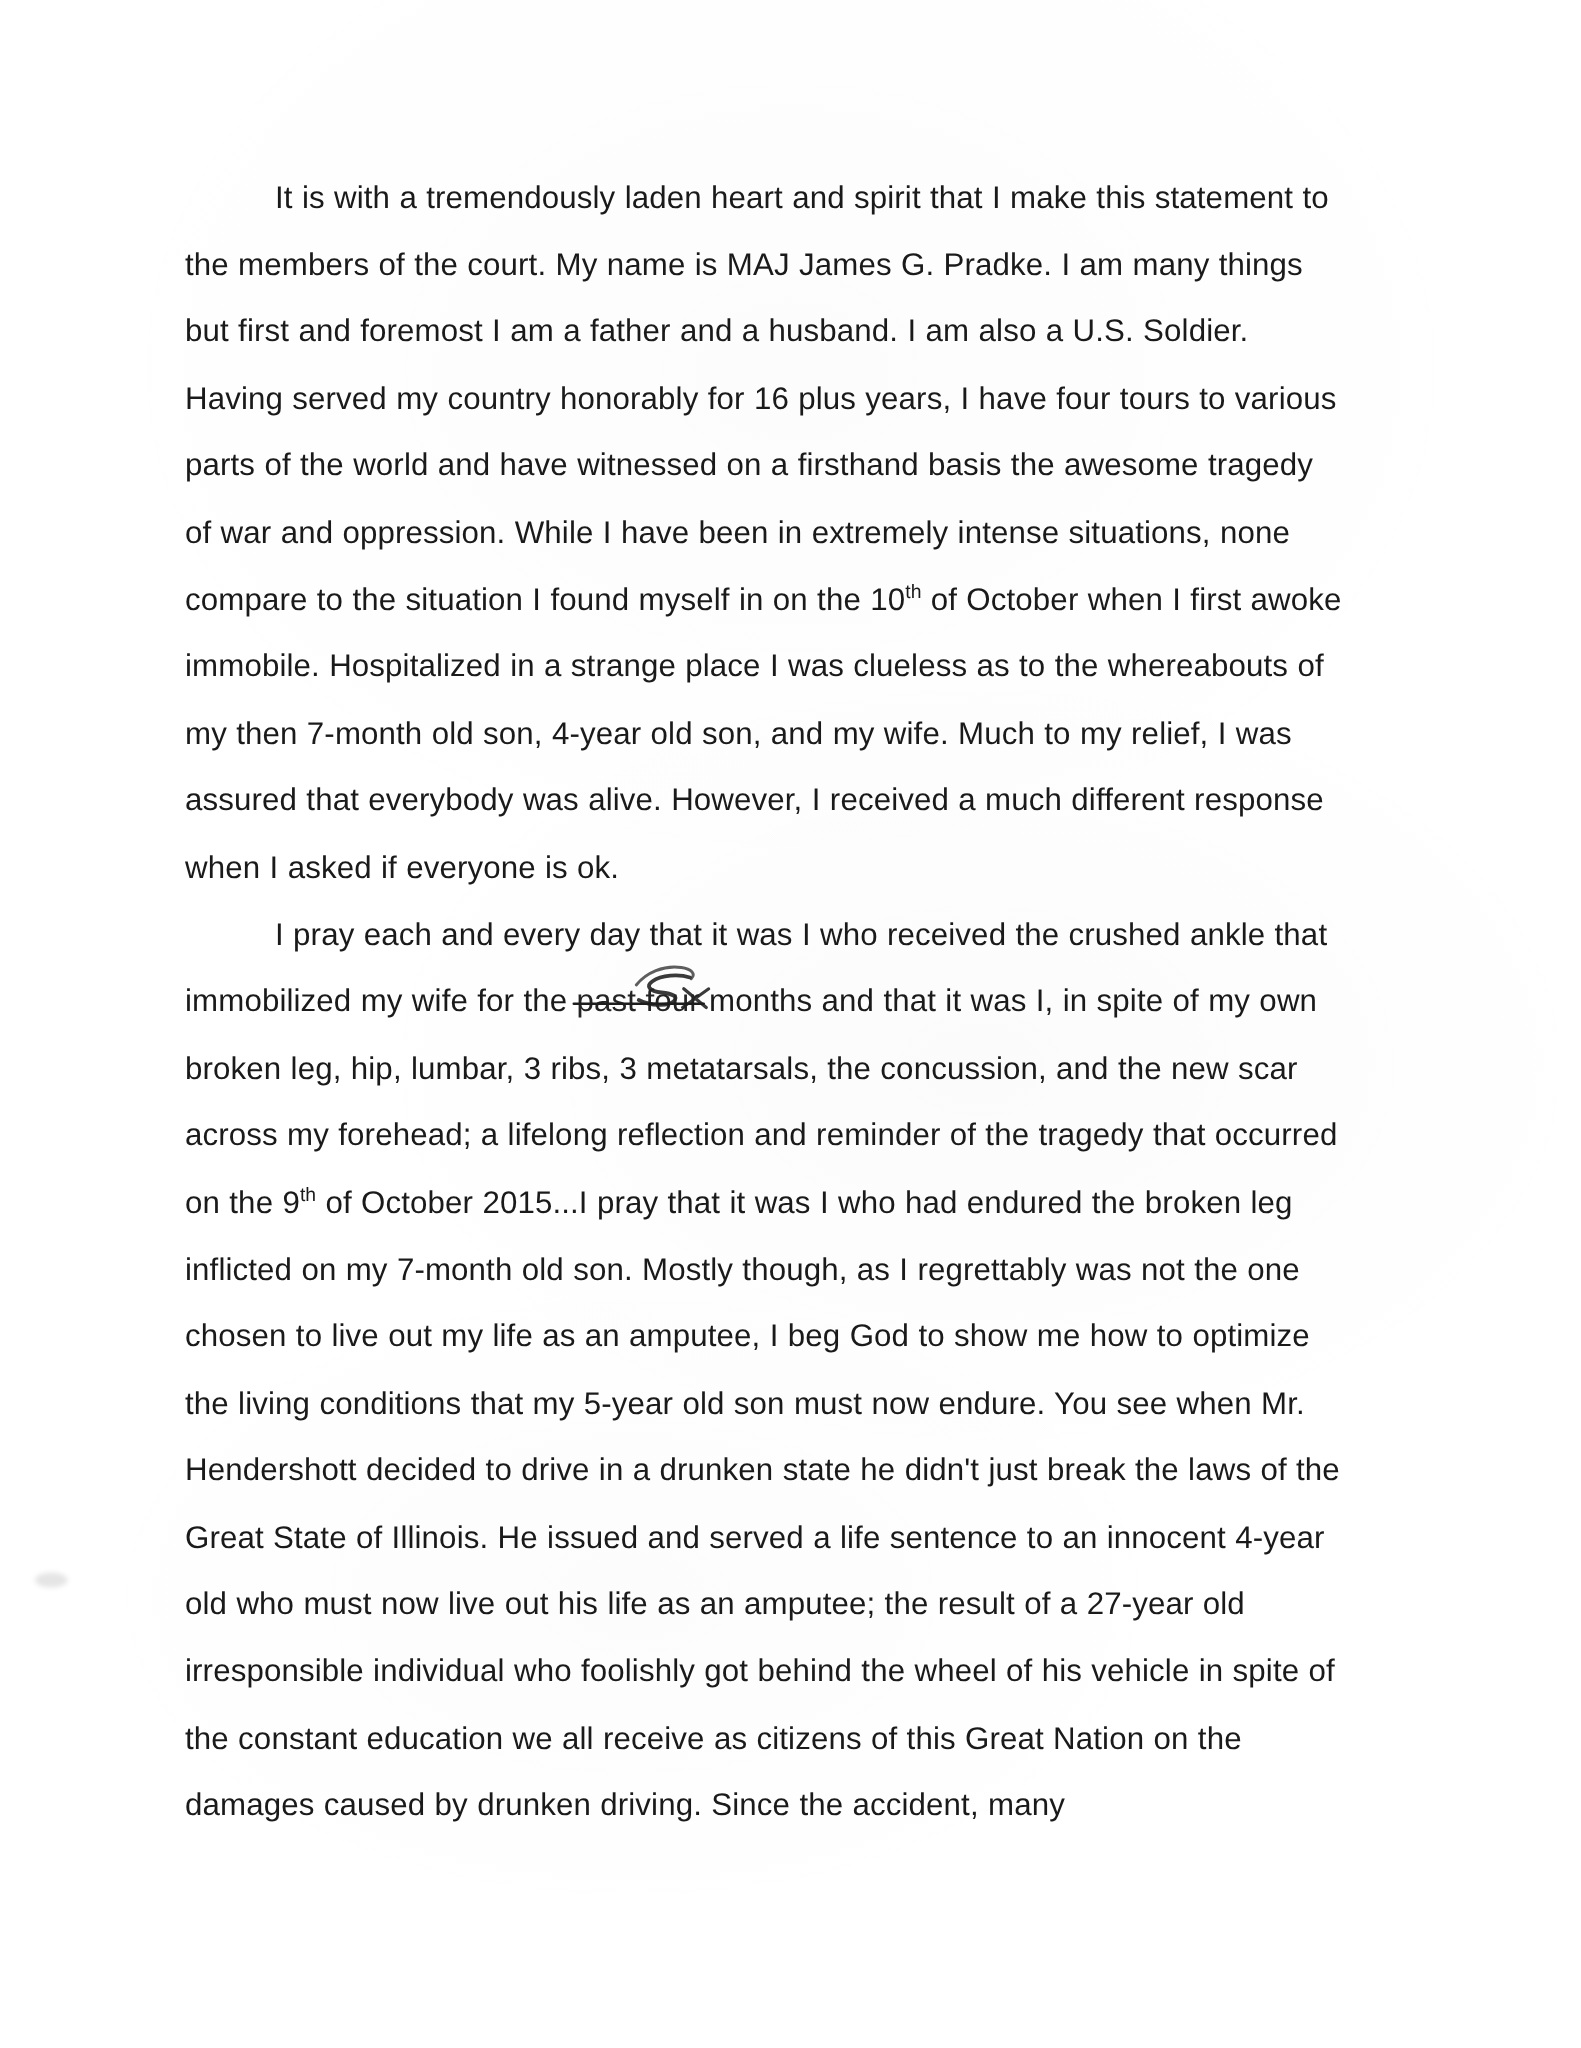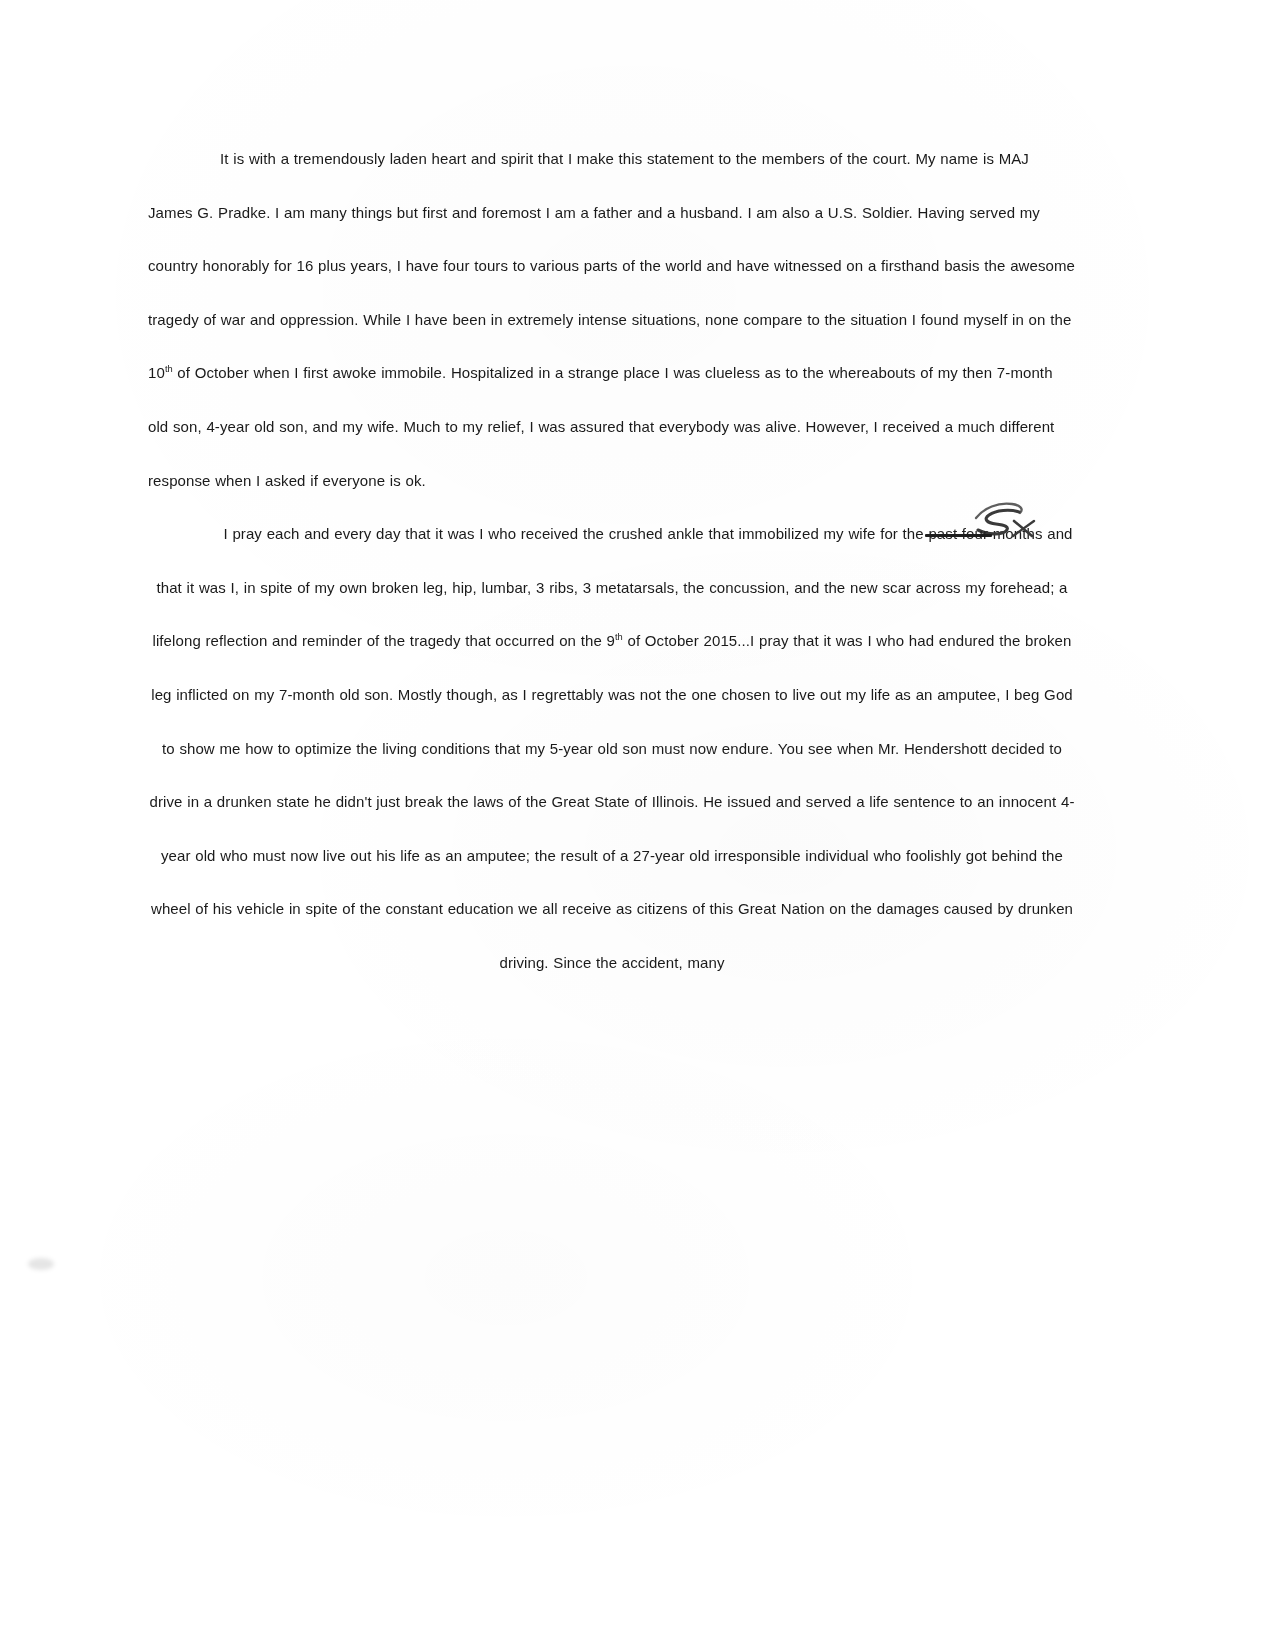--- a/index.html
+++ b/index.html
@@ -46,33 +46,32 @@
 
   .doc-body {
     position: absolute;
     left: 148px;
     top: 132px;
     width: 928px;
   }
 
   p.para {
     margin: 0 0 0 0;
-    font-size: 15px;
+    font-size: 25px;
     line-height: 53.6px;
     color: #1a1a1a;
     text-indent: 72px;
     letter-spacing: 0.1px;
     word-spacing: 0.4px;
     text-align: left;
     -webkit-font-smoothing: none;
   }
 
   p.para + p.para {
     margin-top: 0px;
-    text-align: center;
   }
 
   sup.ord {
     font-size: 0.62em;
     vertical-align: super;
     line-height: 0;
     letter-spacing: 0;
   }
 
   .struck {

